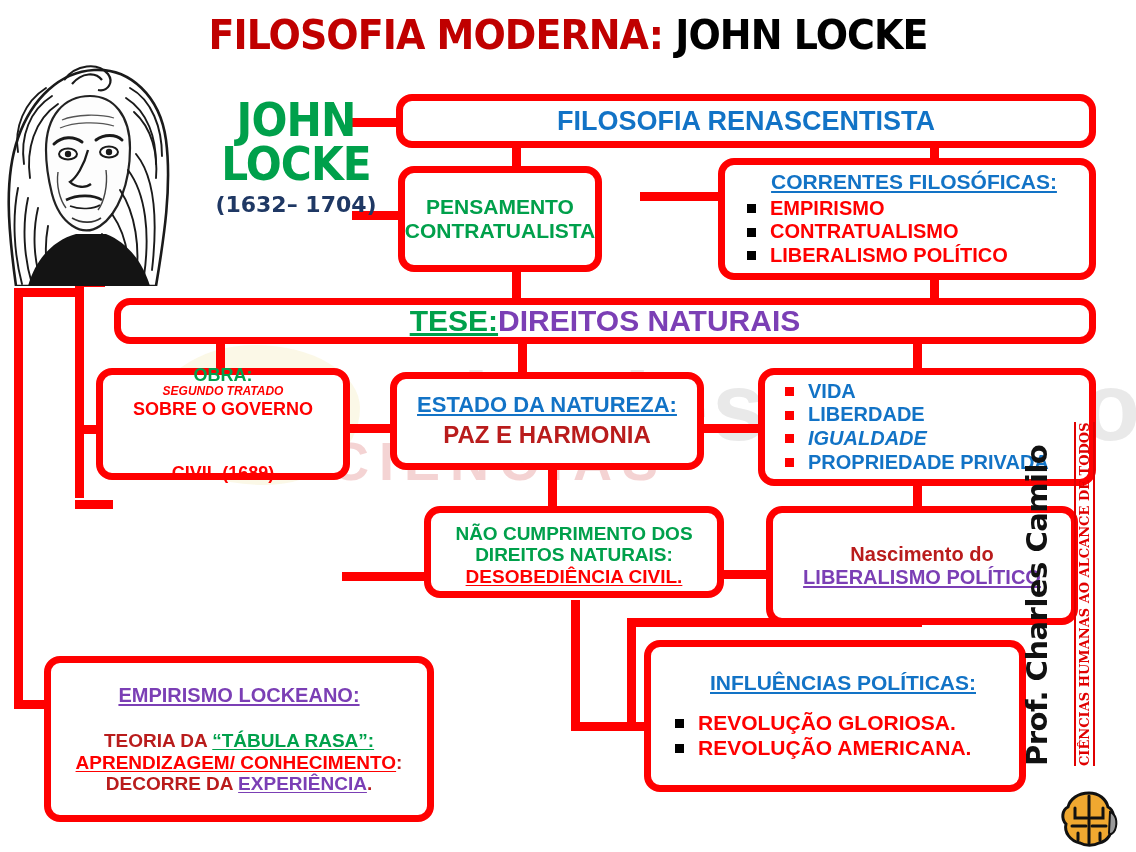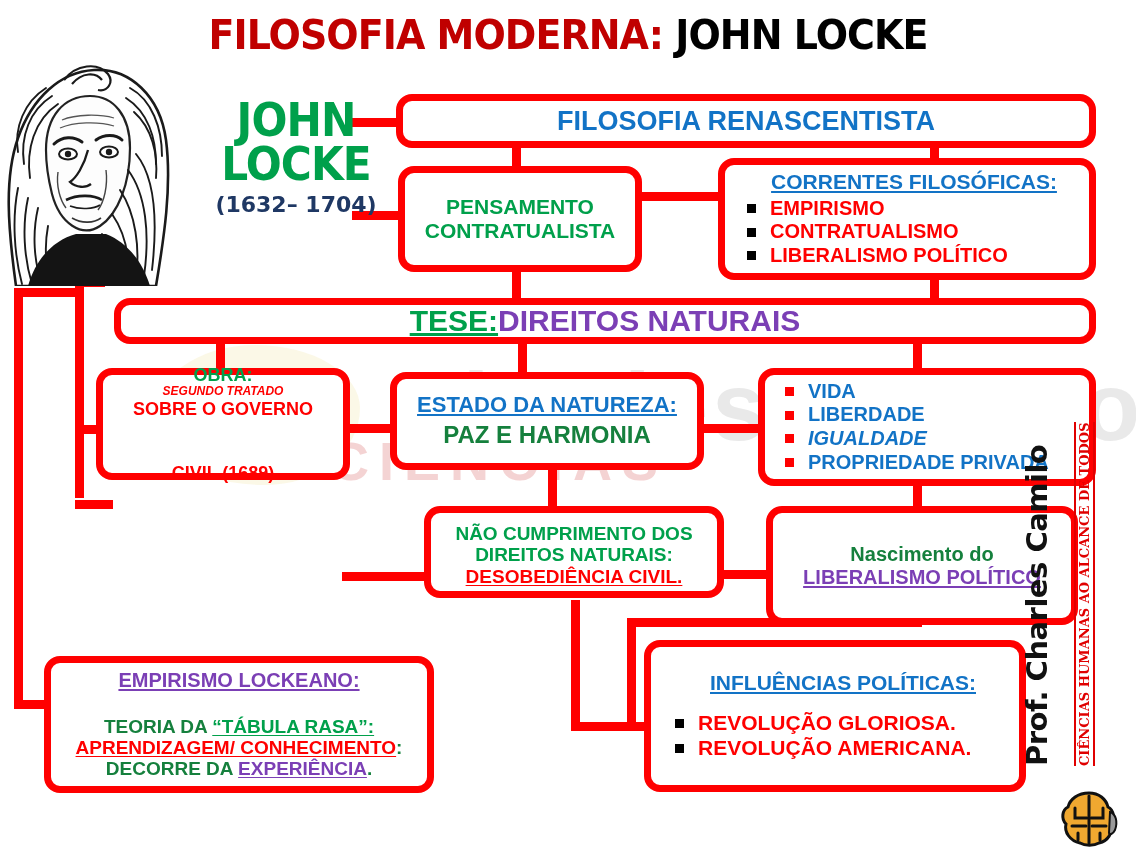--- a/index.html
+++ b/index.html
@@ -48,21 +48,21 @@
     text-align:center;
     padding:4px 8px;
   }
   .line{display:block;white-space:nowrap;line-height:1.12;}
 
   
   .c-red{color:#FF0000;}
   .c-blue{color:#1273C6;}
   .c-green{color:#00A04B;}
   .c-purple{color:#7B3FB5;}
-  .c-black{color:#15803d;}
+  .c-black{color:#b91c1c;}
   .u{text-decoration:underline;text-underline-offset:2px;}
 
   
   #title{
     position:absolute;left:0;top:12px;width:1136px;
     text-align:center;z-index:5;
     font-family:"DejaVu Sans", sans-serif;
     font-weight:bold;font-size:40px;letter-spacing:-1px;
     white-space:nowrap;
     transform:scaleX(.95);
@@ -241,21 +241,21 @@
   <div class="ln lh" style="left:627px;top:618px;width:295px;"></div>
   <div class="ln lv" style="left:627px;top:618px;height:110px;"></div>
 
   <div class="ln lv" style="left:571px;top:600px;height:130px;"></div>
   <div class="ln lh" style="left:571px;top:722px;width:80px;"></div>
 
   <div class="box" id="b-renascentista" style="left:396px;top:94px;width:700px;height:54px;">
     <span class="line c-blue" style="font-size:27px;font-weight:bold;">FILOSOFIA RENASCENTISTA</span>
   </div>
 
-  <div class="box" id="b-pensamento" style="left:398px;top:166px;width:244px;height:106px;">
+  <div class="box" id="b-pensamento" style="left:398px;top:166px;width:204px;height:106px;">
     <span class="line c-green" style="font-size:21px;font-weight:bold;">PENSAMENTO</span>
     <span class="line c-green" style="font-size:21px;font-weight:bold;">CONTRATUALISTA</span>
   </div>
 
   <div class="box listbox" id="b-correntes" style="left:718px;top:158px;width:378px;height:122px;padding-left:22px;">
     <span class="line c-blue u" style="font-size:21px;font-weight:bold;align-self:center;">CORRENTES FILOSÓFICAS:</span>
     <div class="lrow" style="margin-top:3px;">
       <span class="bul k"></span>
       <span class="c-red" style="font-size:20px;font-weight:bold;">EMPIRISMO</span>
     </div>
@@ -311,21 +311,21 @@
     <span class="line c-green" style="font-size:19px;font-weight:bold;">NÃO CUMPRIMENTO DOS</span>
     <span class="line c-green" style="font-size:19px;font-weight:bold;">DIREITOS NATURAIS:</span>
     <span class="line c-red u" style="font-size:19px;font-weight:bold;">DESOBEDIÊNCIA CIVIL.</span>
   </div>
 
   <div class="box" id="b-nascimento" style="left:766px;top:506px;width:312px;height:119px;">
     <span class="line c-black" style="font-size:20px;font-weight:bold;">Nascimento do</span>
     <span class="line c-purple u" style="font-size:20px;font-weight:bold;">LIBERALISMO POLÍTICO</span>
   </div>
 
-  <div class="box" id="b-empirismo" style="left:44px;top:656px;width:390px;height:137px;">
+  <div class="box" id="b-empirismo" style="left:44px;top:656px;width:390px;height:166px;">
     <span class="line c-purple u" style="font-size:20px;font-weight:bold;">EMPIRISMO LOCKEANO:</span>
     <div class="line" style="font-size:19px;font-weight:bold;margin-top:24px;">
       <span class="c-black">TEORIA DA </span><span class="c-green u">“TÁBULA RASA”:</span>
     </div>
     <div class="line" style="font-size:19px;font-weight:bold;">
       <span class="c-red u">APRENDIZAGEM/ CONHECIMENTO</span><span class="c-black">:</span>
     </div>
     <div class="line" style="font-size:19px;font-weight:bold;">
       <span class="c-black">DECORRE DA </span><span class="c-purple u">EXPERIÊNCIA</span><span class="c-black">.</span>
     </div>

